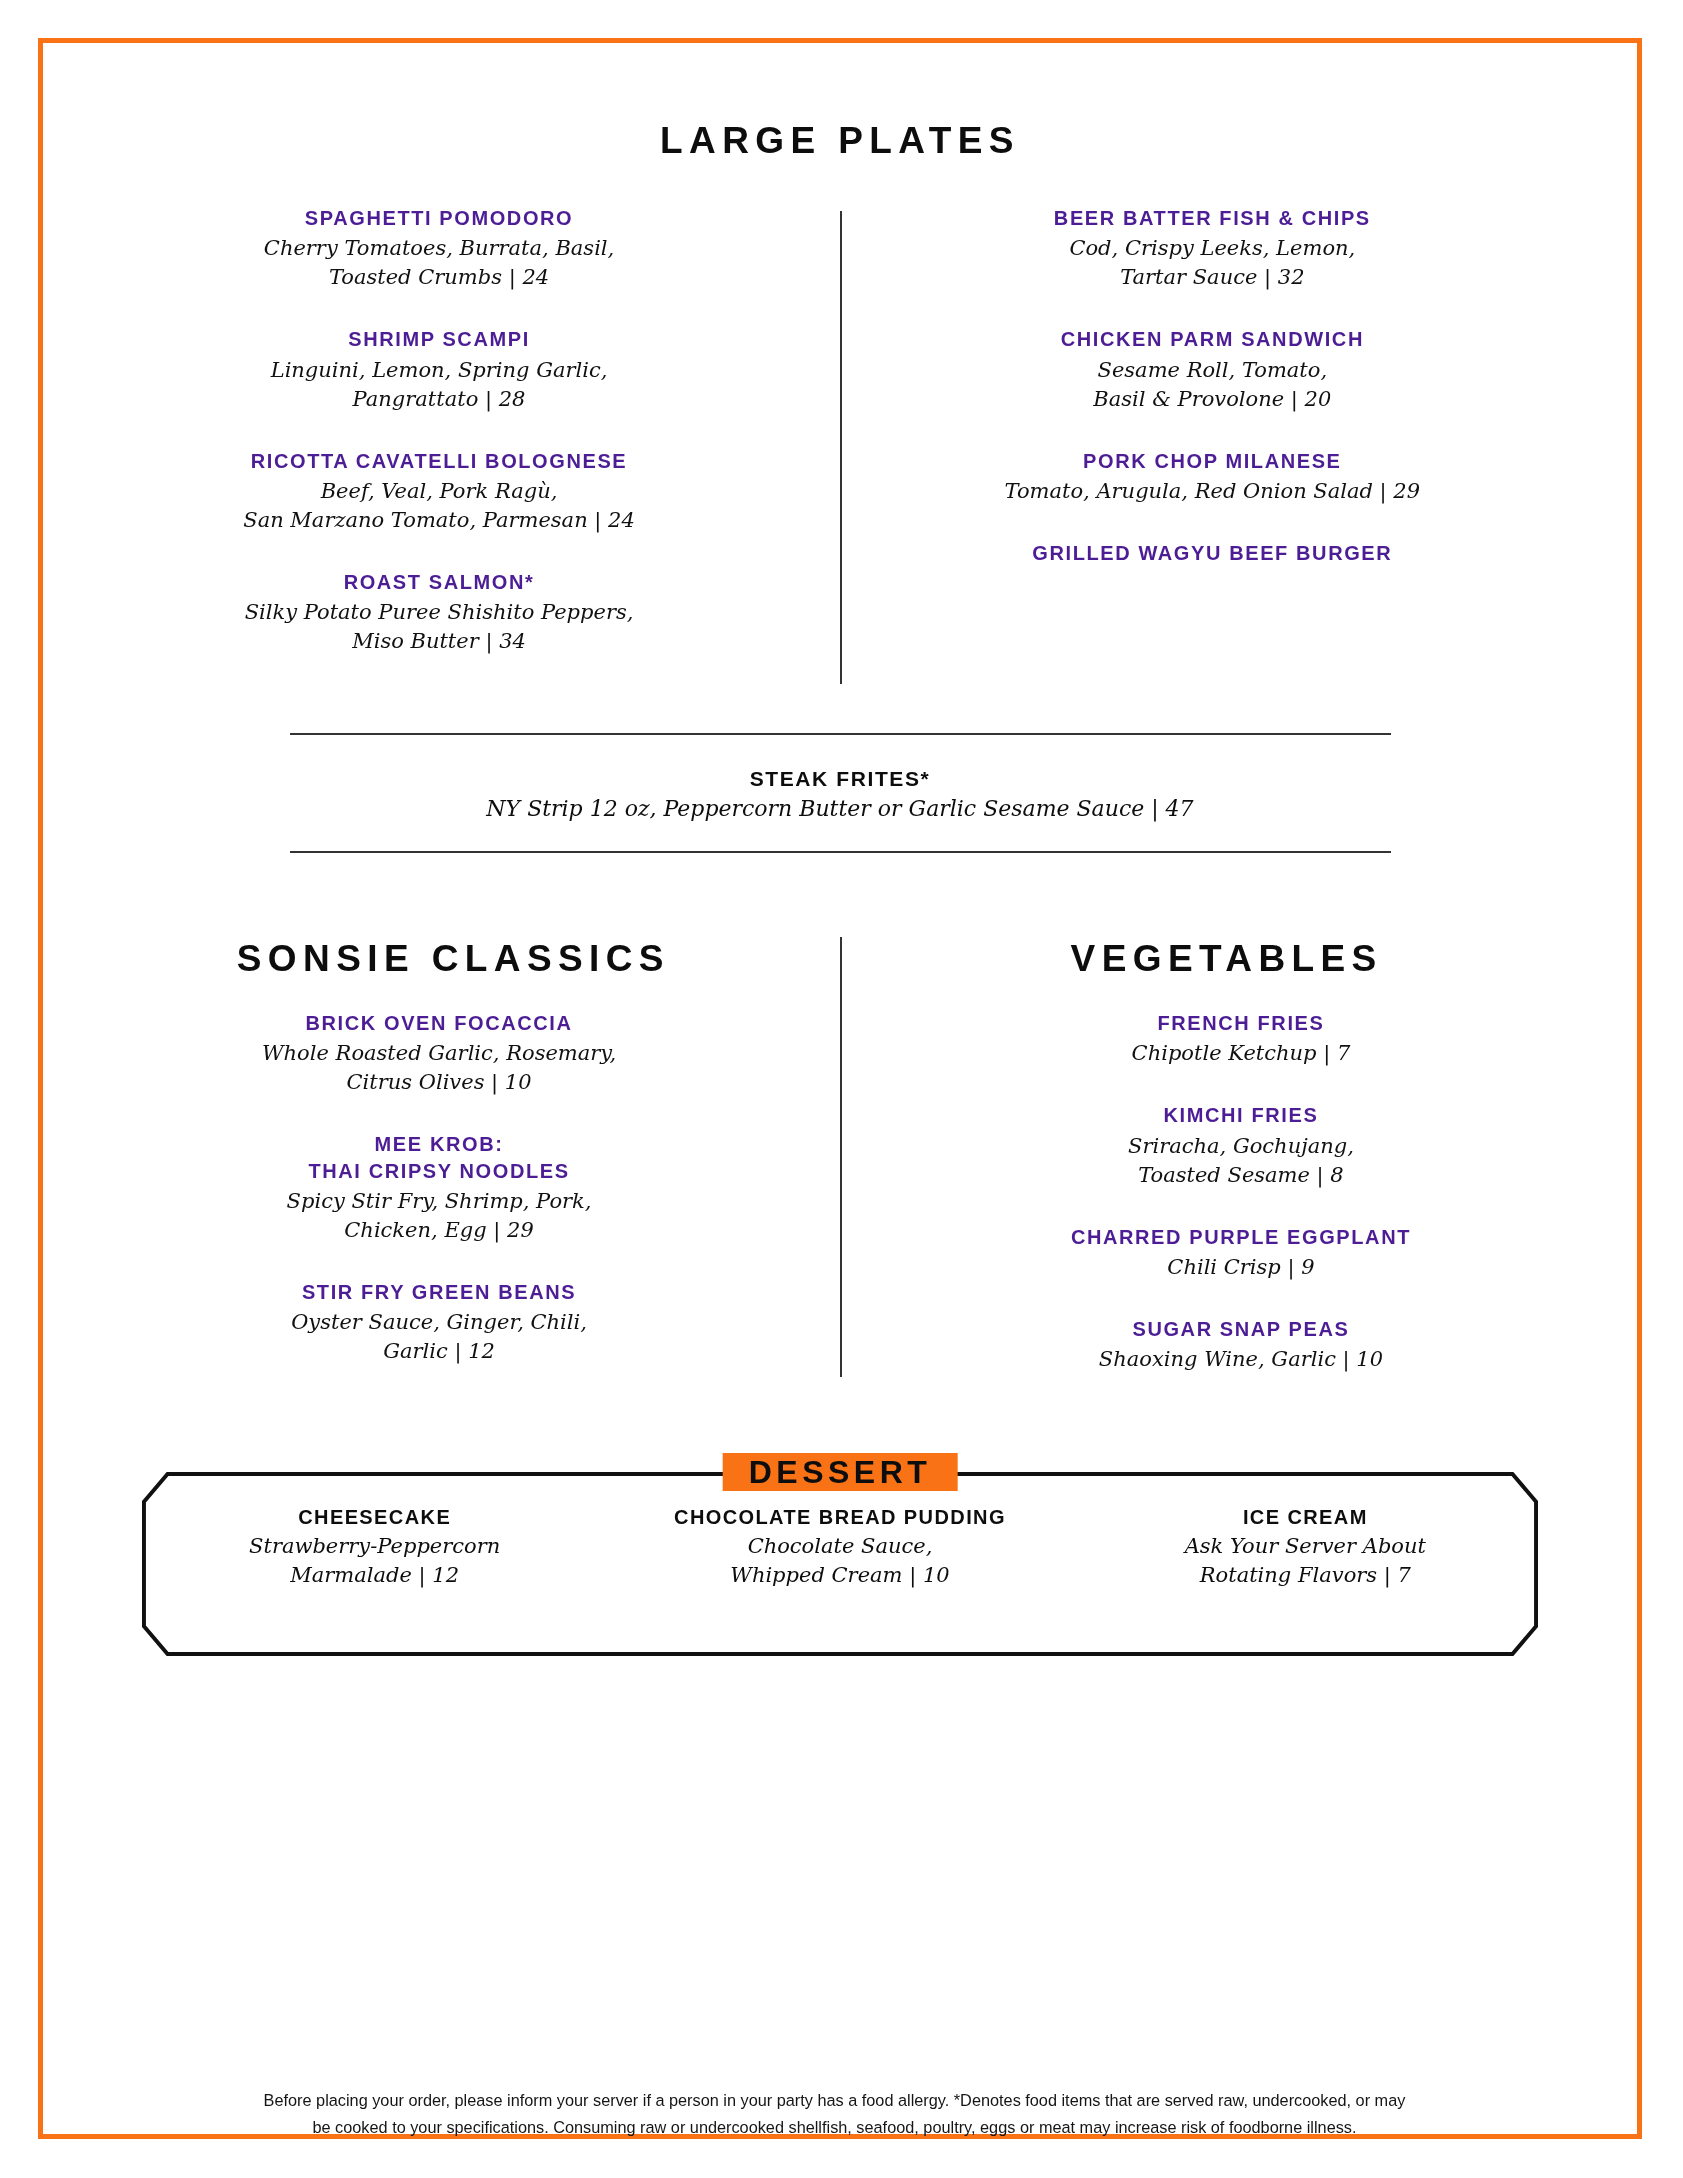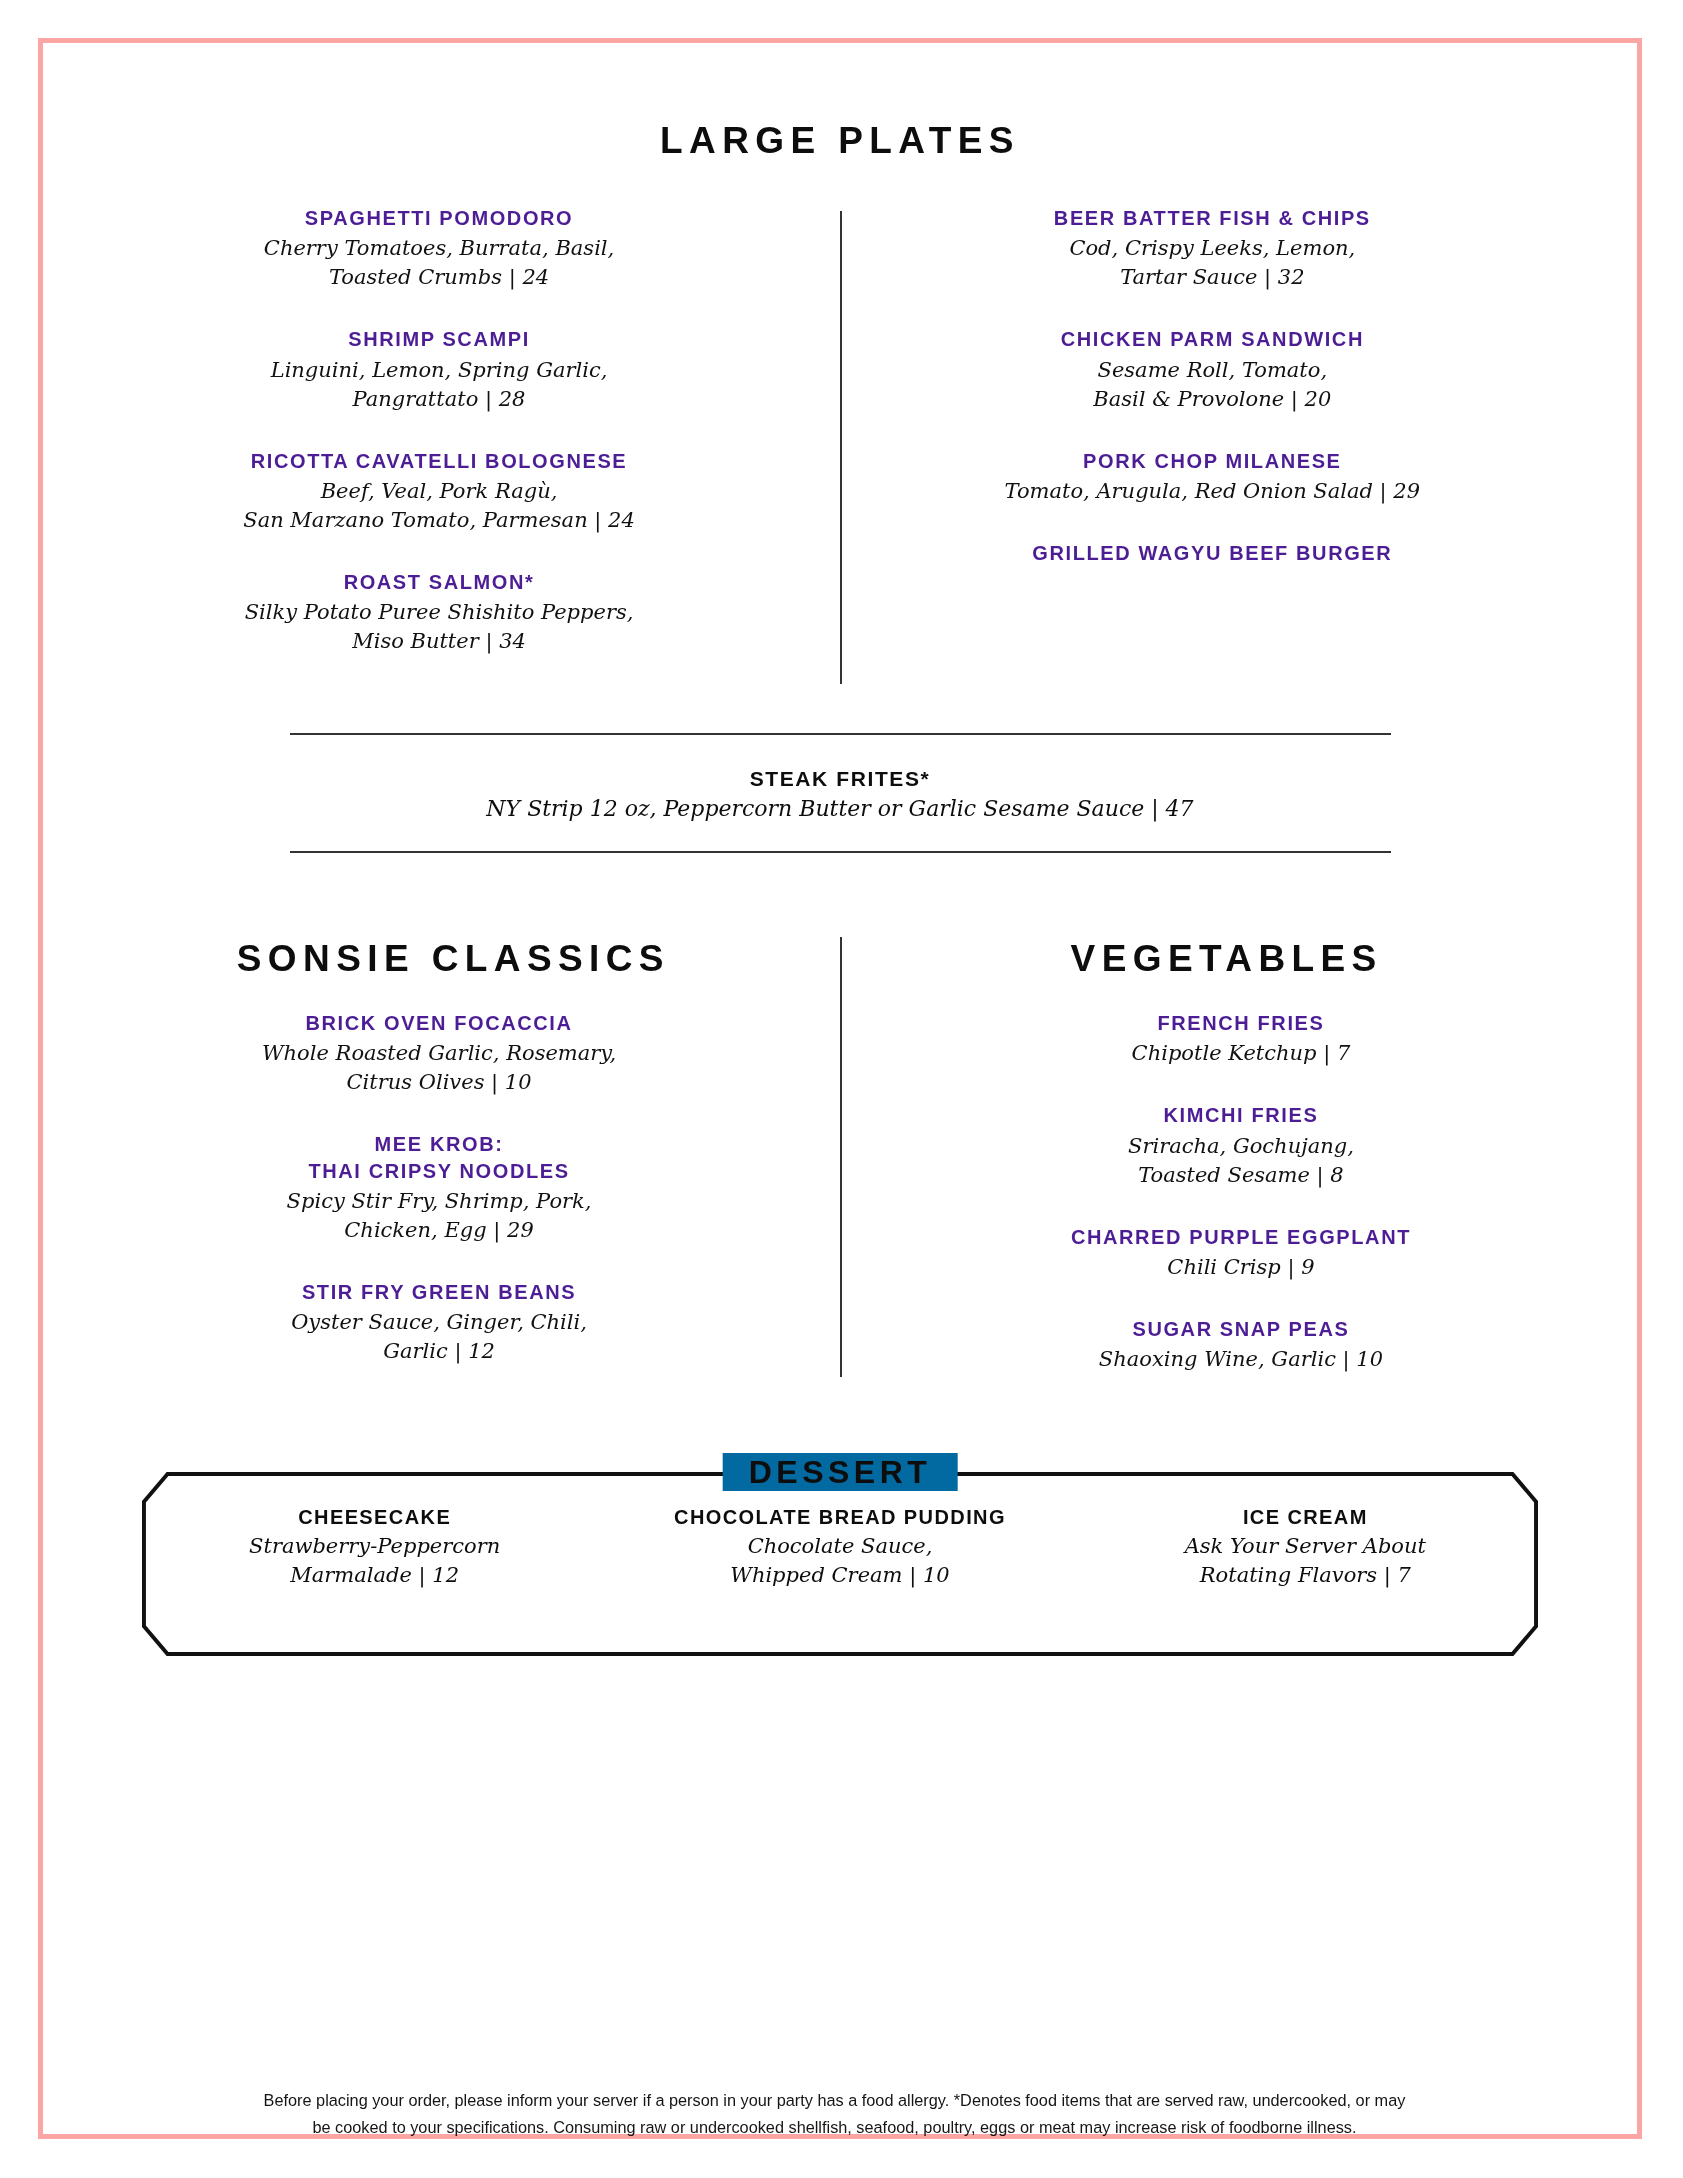--- a/index.html
+++ b/index.html
@@ -14,21 +14,21 @@
     color: #0d0d0d;
     overflow: hidden;
   }
 
   .page {
     position: absolute;
     left: 38px;
     top: 38px;
     width: 1604px;
     height: 2101px;
-    border: 5px solid #fca5a5;
+    border: 5px solid #f97316;
     box-sizing: border-box;
     background: #ffffff;
   }
 
   .inner {
     position: relative;
     width: 100%;
     height: 100%;
     box-sizing: border-box;
     padding: 0 59px;
@@ -141,21 +141,21 @@
     position: relative;
     margin: 96px 40px 0 40px;
     height: 184px;
     box-sizing: border-box;
   }
   .dessert-title {
     position: absolute;
     top: -19px;
     left: 50%;
     transform: translateX(-50%);
-    background: #0369a1;
+    background: #f97316;
     padding: 0 26px;
     font-family: "Liberation Sans", sans-serif;
     font-weight: 700;
     font-size: 32px;
     letter-spacing: 4.5px;
     line-height: 38px;
     z-index: 3;
     white-space: nowrap;
   }
   .dessert-cols {

